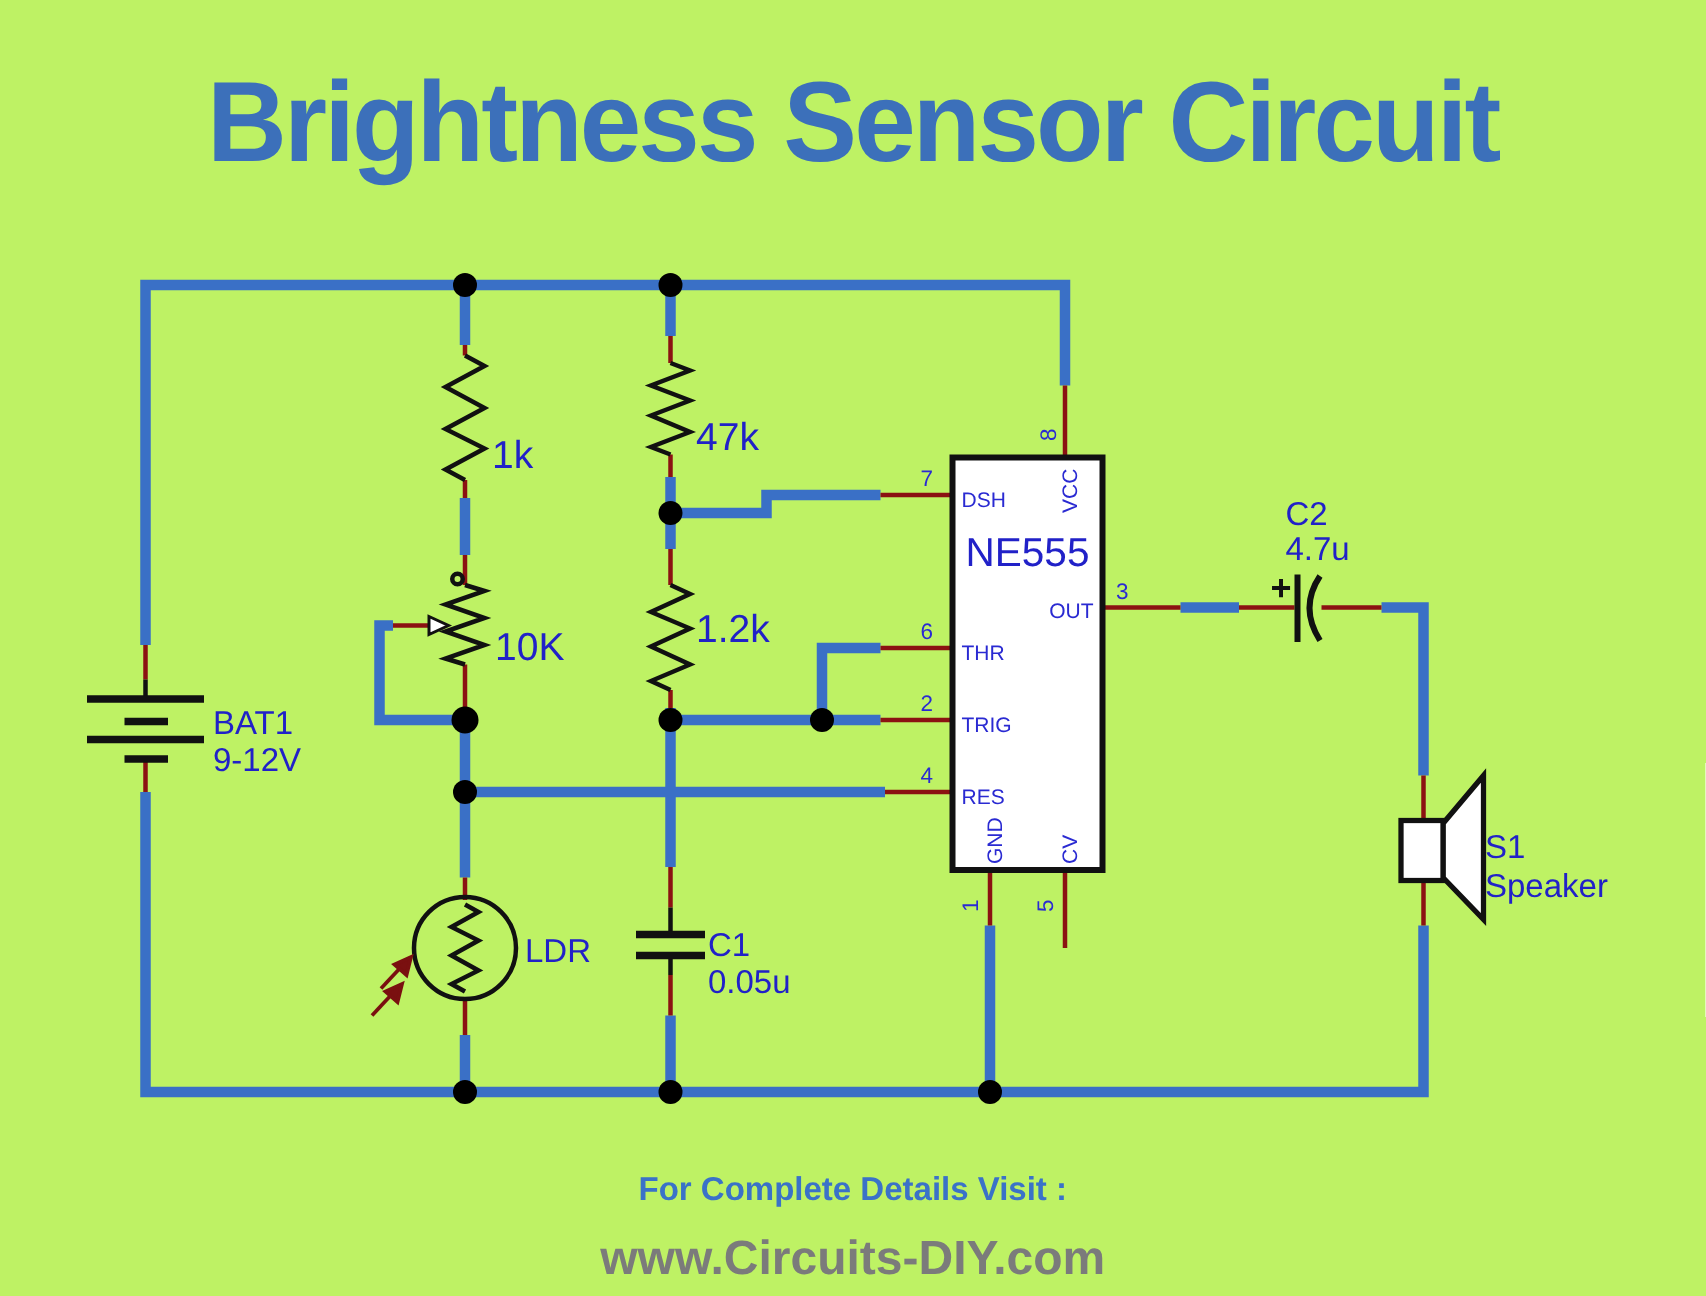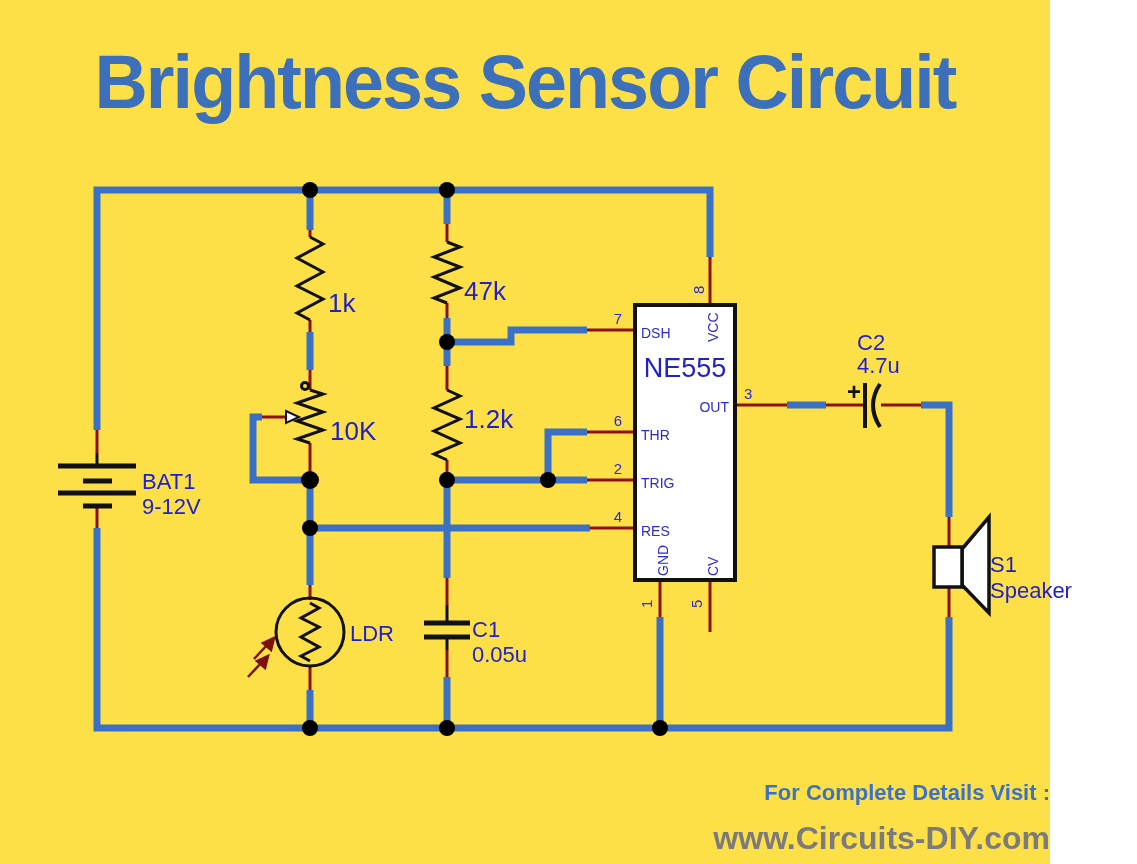--- a/index.html
+++ b/index.html
@@ -1,35 +1,35 @@
 <!DOCTYPE html>
 <html><head>
 <meta charset="utf-8">
 <style>
   html,body{margin:0;padding:0;background:#ffffff;width:1137px;height:864px;overflow:hidden;
             font-family:"Liberation Sans", sans-serif;}
-  .stage{position:relative;width:1050px;height:864px;background:#fde047;}
+  .stage{position:relative;width:1137px;height:864px;background:#bef264;}
   .title{position:absolute;top:38px;left:0;width:100%;text-align:center;
          font-size:76px;font-weight:bold;letter-spacing:-2px;color:#3c70ba;
          transform:scaleX(0.97);}
   svg{position:absolute;top:0;left:0;}
   .wire{stroke:#3a70c6;stroke-width:7;fill:none;}
   .lead{stroke:#8b1212;stroke-width:3;fill:none;}
   .comp{stroke:#111111;stroke-width:3;fill:none;}
   .plate{stroke:#111111;stroke-width:5;fill:none;}
   .icbox{stroke:#111111;stroke-width:4;fill:#ffffff;}
   .dot{fill:#000000;}
   text{font-family:"Liberation Sans", sans-serif;}
   .lbl{fill:#2121c8;font-size:22px;}
   .val{fill:#2121c8;font-size:26px;}
   .pintxt{fill:#2a2ad2;font-size:14px;}
   .pinnum{fill:#2a2ad2;font-size:15px;}
   .icname{fill:#2121c8;font-size:27px;}
   .plus{fill:#111;font-size:24px;font-weight:bold;}
-  .footer{position:absolute;top:780px;left:0;width:100%;text-align:right;}
+  .footer{position:absolute;top:780px;left:0;width:100%;text-align:center;}
   .footer .f1{color:#3a72c8;font-weight:bold;font-size:22px;}
   .footer .f2{color:#7b7b7b;font-weight:bold;font-size:32px;margin-top:14px;}
 </style>
 </head>
 <body>
 
 <div class="stage">
 
   <div class="title">Brightness Sensor Circuit</div>
 

